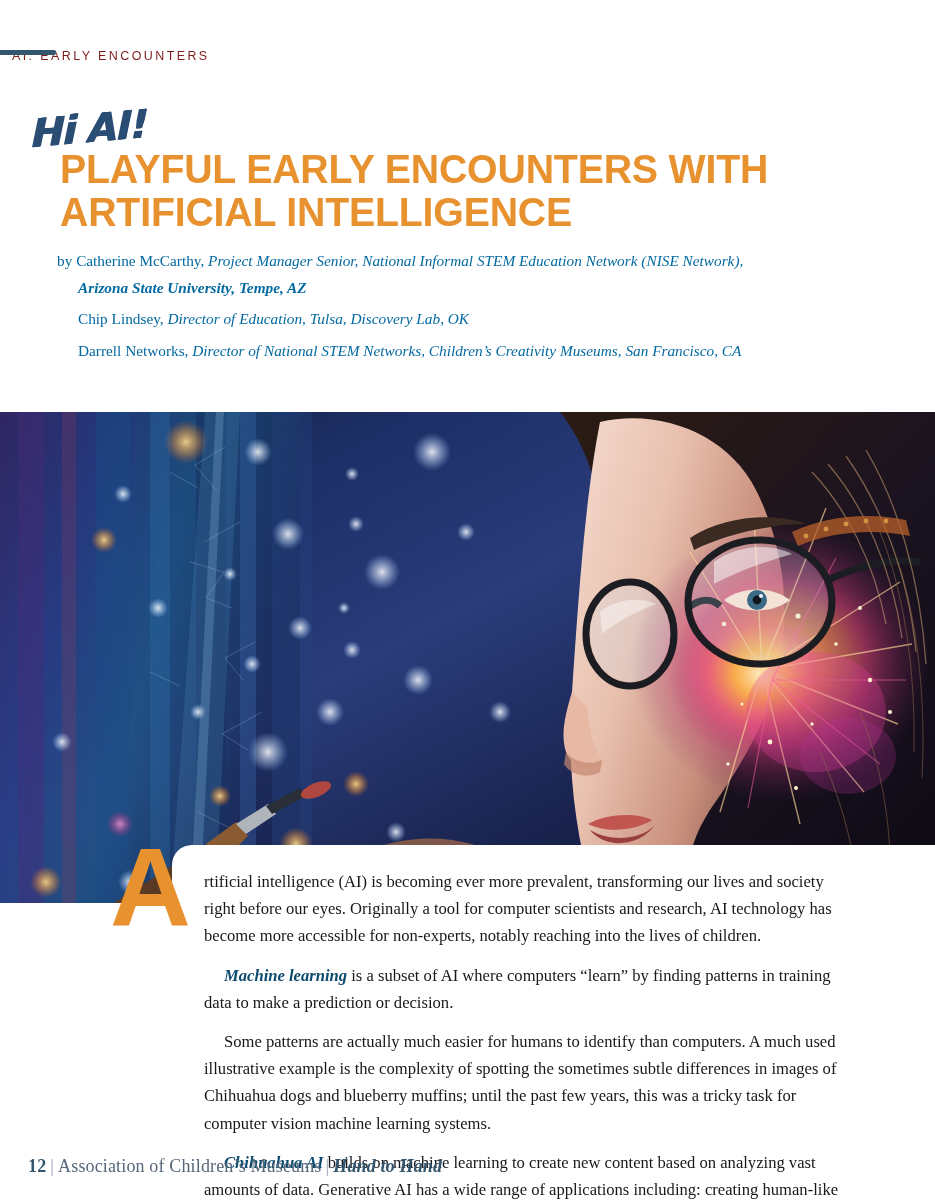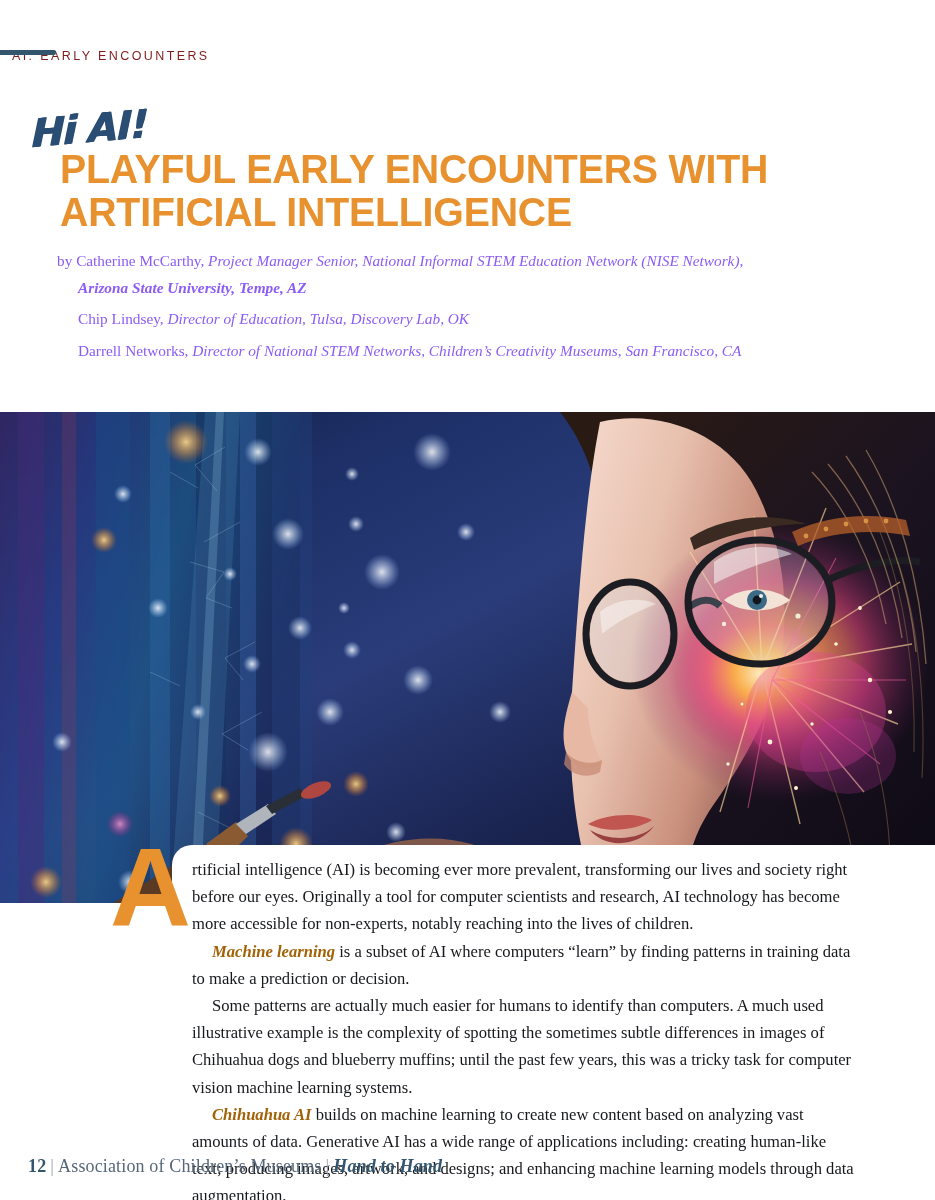--- a/index.html
+++ b/index.html
@@ -72,21 +72,21 @@
     position: relative;
     z-index: 2;
   }
 
   
   .byline {
     position: absolute;
     left: 57px;
     top: 248px;
     width: 800px;
-    color: #8b5cf6;
+    color: #0369a1;
     font-size: 15.3px;
     line-height: 26.5px;
   }
   .byline-row {
     margin-bottom: 5px;
   }
   .byline-row.first {
     text-indent: 0;
     padding-left: 0;
   }
@@ -158,29 +158,29 @@
     left: 192px;
     top: 856px;
     width: 665px;
     z-index: 6;
     font-size: 16.6px;
     line-height: 27.2px;
     color: #16181c;
     text-align: left;
   }
   .body-copy p {
-    margin: 0;
+    margin: 12px;
   }
   .body-copy p + p {
     text-indent: 20px;
   }
   .term {
     font-weight: 700;
     font-style: italic;
-    color: #a16207;
+    color: #0c4a6e;
   }
 
   
   .footer {
     position: absolute;
     left: 28px;
     bottom: 23px;
     font-family: Liberation Serif, serif;
     font-size: 18px;
     color: #56677a;

